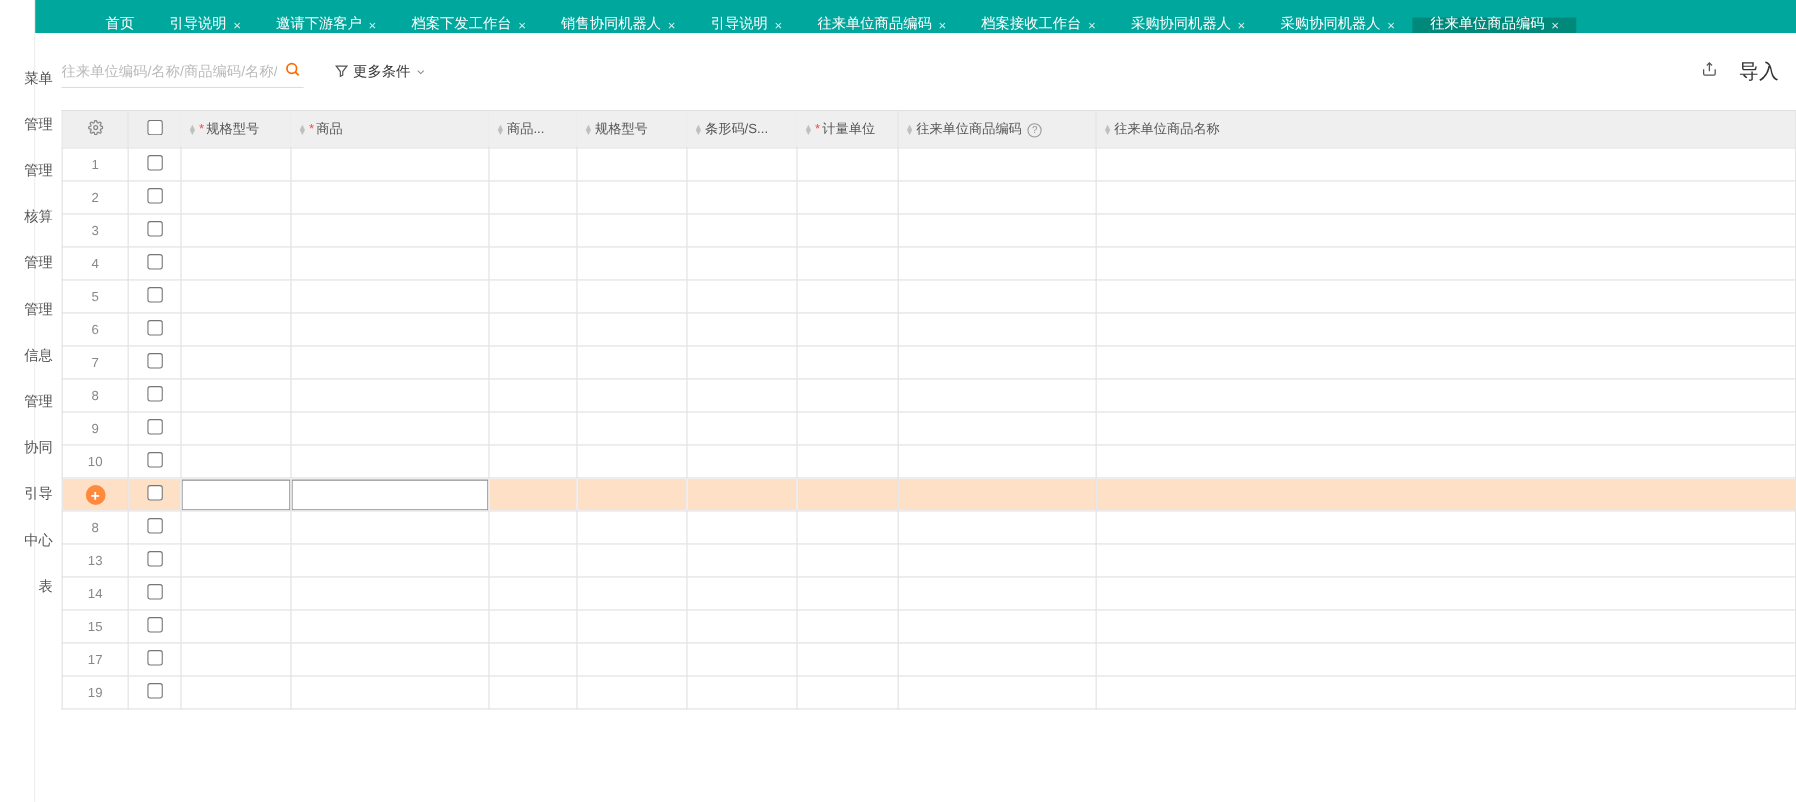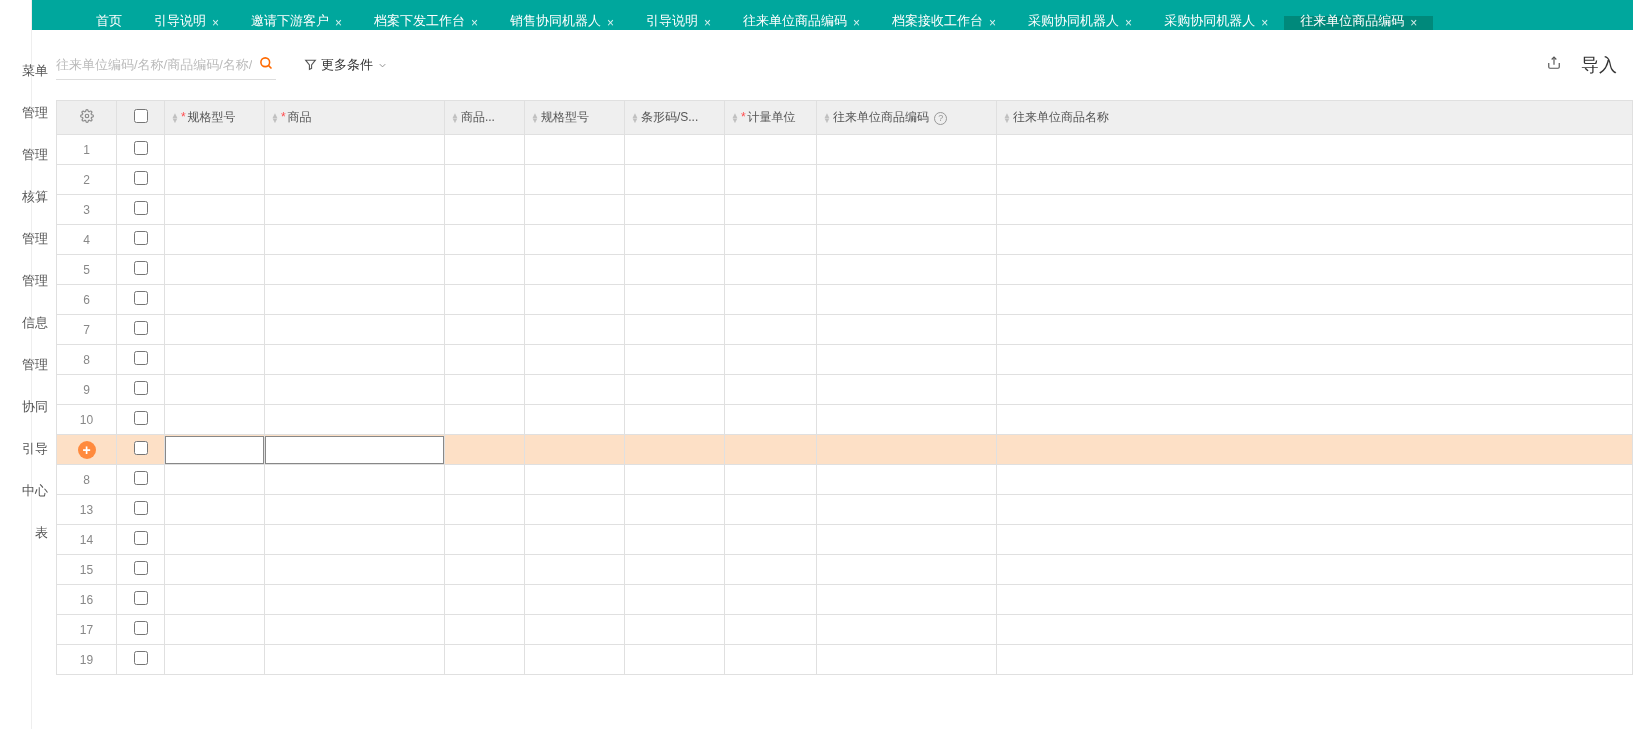--- a/index.html
+++ b/index.html
@@ -544,32 +544,20 @@
               <td></td>
               <td></td>
               <td></td>
               <td></td>
               <td></td>
               <td></td>
               <td></td>
               <td></td>
             </tr>
             <tr>
-              <td class="row-num">16</td>
-              <td class="row-check"><input type="checkbox" style=""></td>
-              <td></td>
-              <td></td>
-              <td></td>
-              <td></td>
-              <td></td>
-              <td></td>
-              <td></td>
-              <td></td>
-            </tr>
-            <tr>
               <td class="row-num">17</td>
               <td class="row-check"><input type="checkbox" style=""></td>
               <td></td>
               <td></td>
               <td></td>
               <td></td>
               <td></td>
               <td></td>
               <td></td>
               <td></td>

